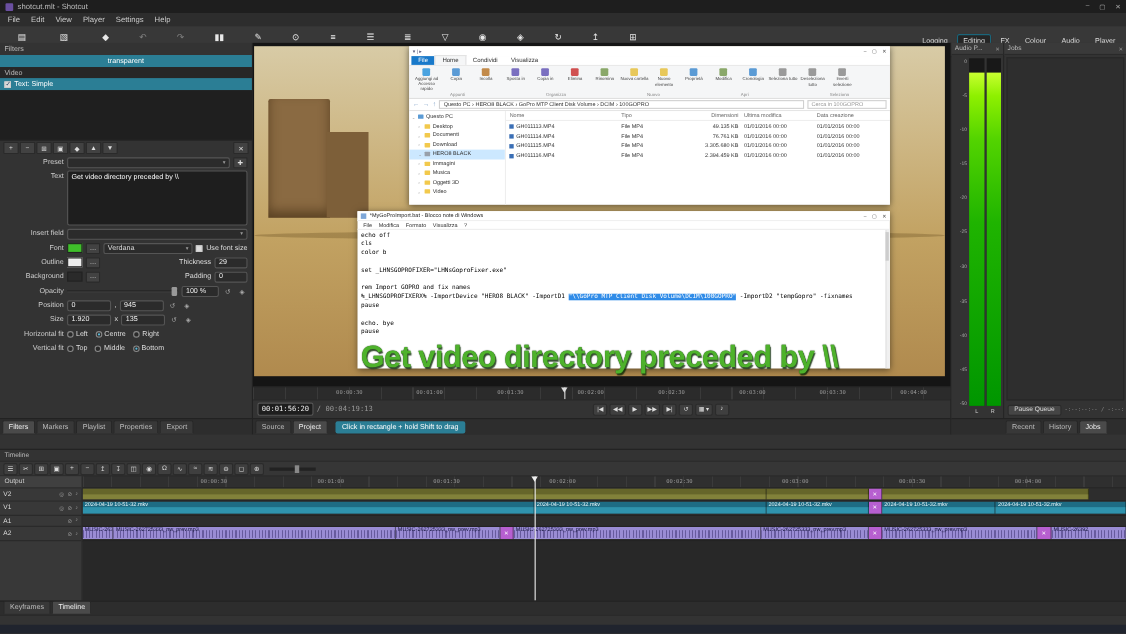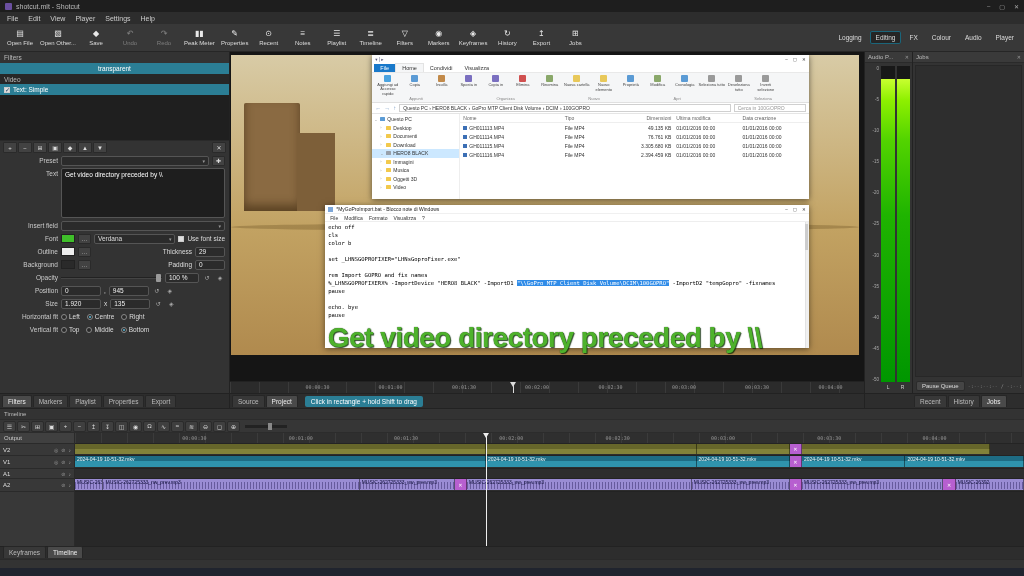--- a/index.html
+++ b/index.html
@@ -13,21 +13,21 @@
 .menu-item{padding:0 5px}
 .toolbar{position:absolute;top:24px;left:0;right:0;height:28px;background:#383838;border-bottom:1px solid #262626;display:flex;align-items:center;padding:0 3px}
 .tbtn{display:flex;flex-direction:column;align-items:center;justify-content:center;min-width:34px;height:26px;padding:0 3px;border-radius:2px}
 .tbtn .tico{font-size:8px;line-height:10px;height:10px;color:#e8e8e8}
 .tbtn .tlbl{font-size:6px;line-height:8px;white-space:nowrap;color:#ddd}
 .tbtn.disabled{opacity:.4}
 .toolbar .sp{flex:1}
 .lbtn{font-size:6.5px;padding:3px 6px;margin:0 1px;border-radius:2px;color:#ddd}
 .lbtn.active{background:#252525;box-shadow:inset 0 0 0 1px #1b657a}
 
-.main{position:absolute;top:52px;left:0;right:0;height:356px;display:flex}
+.main{position:absolute;top:39px;left:0;right:0;height:356px;display:flex}
 
 .filters-panel{width:230px;flex:none;background:#333;border-right:1px solid #222;display:flex;flex-direction:column;font-size:6.5px}
 .panel-title{height:11px;display:flex;align-items:center;padding:0 4px;color:#bbb}
 .fset{height:11px;background:#2b7e95;color:#fff;display:flex;align-items:center;justify-content:center}
 .fgroup{height:10px;display:flex;align-items:center;padding:0 4px;color:#bbb;background:#272727}
 .fitem{height:11px;background:#2b7e95;color:#fff;display:flex;align-items:center;gap:3px;padding:0 4px}
 .checkbox{width:6px;height:6px;border:1px solid #ccc;background:#ddd;position:relative;flex:none}
 .checkbox.checked::after{content:"✓";position:absolute;left:0;top:-1px;font-size:6px;color:#135;line-height:7px}
 .flist-rest{height:46px;background:#1f1f1f;border-bottom:1px solid #2a2a2a}
 .ftools{height:13px;display:flex;align-items:center;gap:1px;padding:0 3px}
@@ -707,20 +707,37 @@
           <span class="pr-label" style="left: 46.2%;">00:02:00</span>
           <span class="pr-label" style="left: 57.8%;">00:02:30</span>
           <span class="pr-label" style="left: 69.4%;">00:03:00</span>
           <span class="pr-label" style="left: 80.9%;">00:03:30</span>
           <span class="pr-label" style="left: 92.5%;">00:04:00</span>
         </div>
       <span class="ph-line" style="left: 44.6%;"></span>
       <span class="ph-tri" style="left: 44.6%;"></span>
     </div>
 
+    <div class="transport">
+      <span class="timecode">00:01:56:20</span>
+      <span class="duration">/ 00:04:19:13</span>
+      <span class="trsp"></span>
+      <div style="display:flex;gap:2px">
+
+      <span class="trbtn">|◀</span>
+          <span class="trbtn">◀◀</span>
+          <span class="trbtn">▶</span>
+          <span class="trbtn">▶▶</span>
+          <span class="trbtn">▶|</span>
+          <span class="trbtn">↺</span>
+          <span class="trbtn">▦ ▾</span>
+          <span class="trbtn">♪</span>
+        </div>
+      <span class="trsp"></span>
+    </div>
 
     <div class="center-tabs">
       <span style="display:flex;gap:1px">
 
       <span class="tab">Source</span>
           <span class="tab active">Project</span>
         </span>
       <span class="hint-btn">Click in rectangle + hold Shift to drag</span>
     </div>
   </div>

